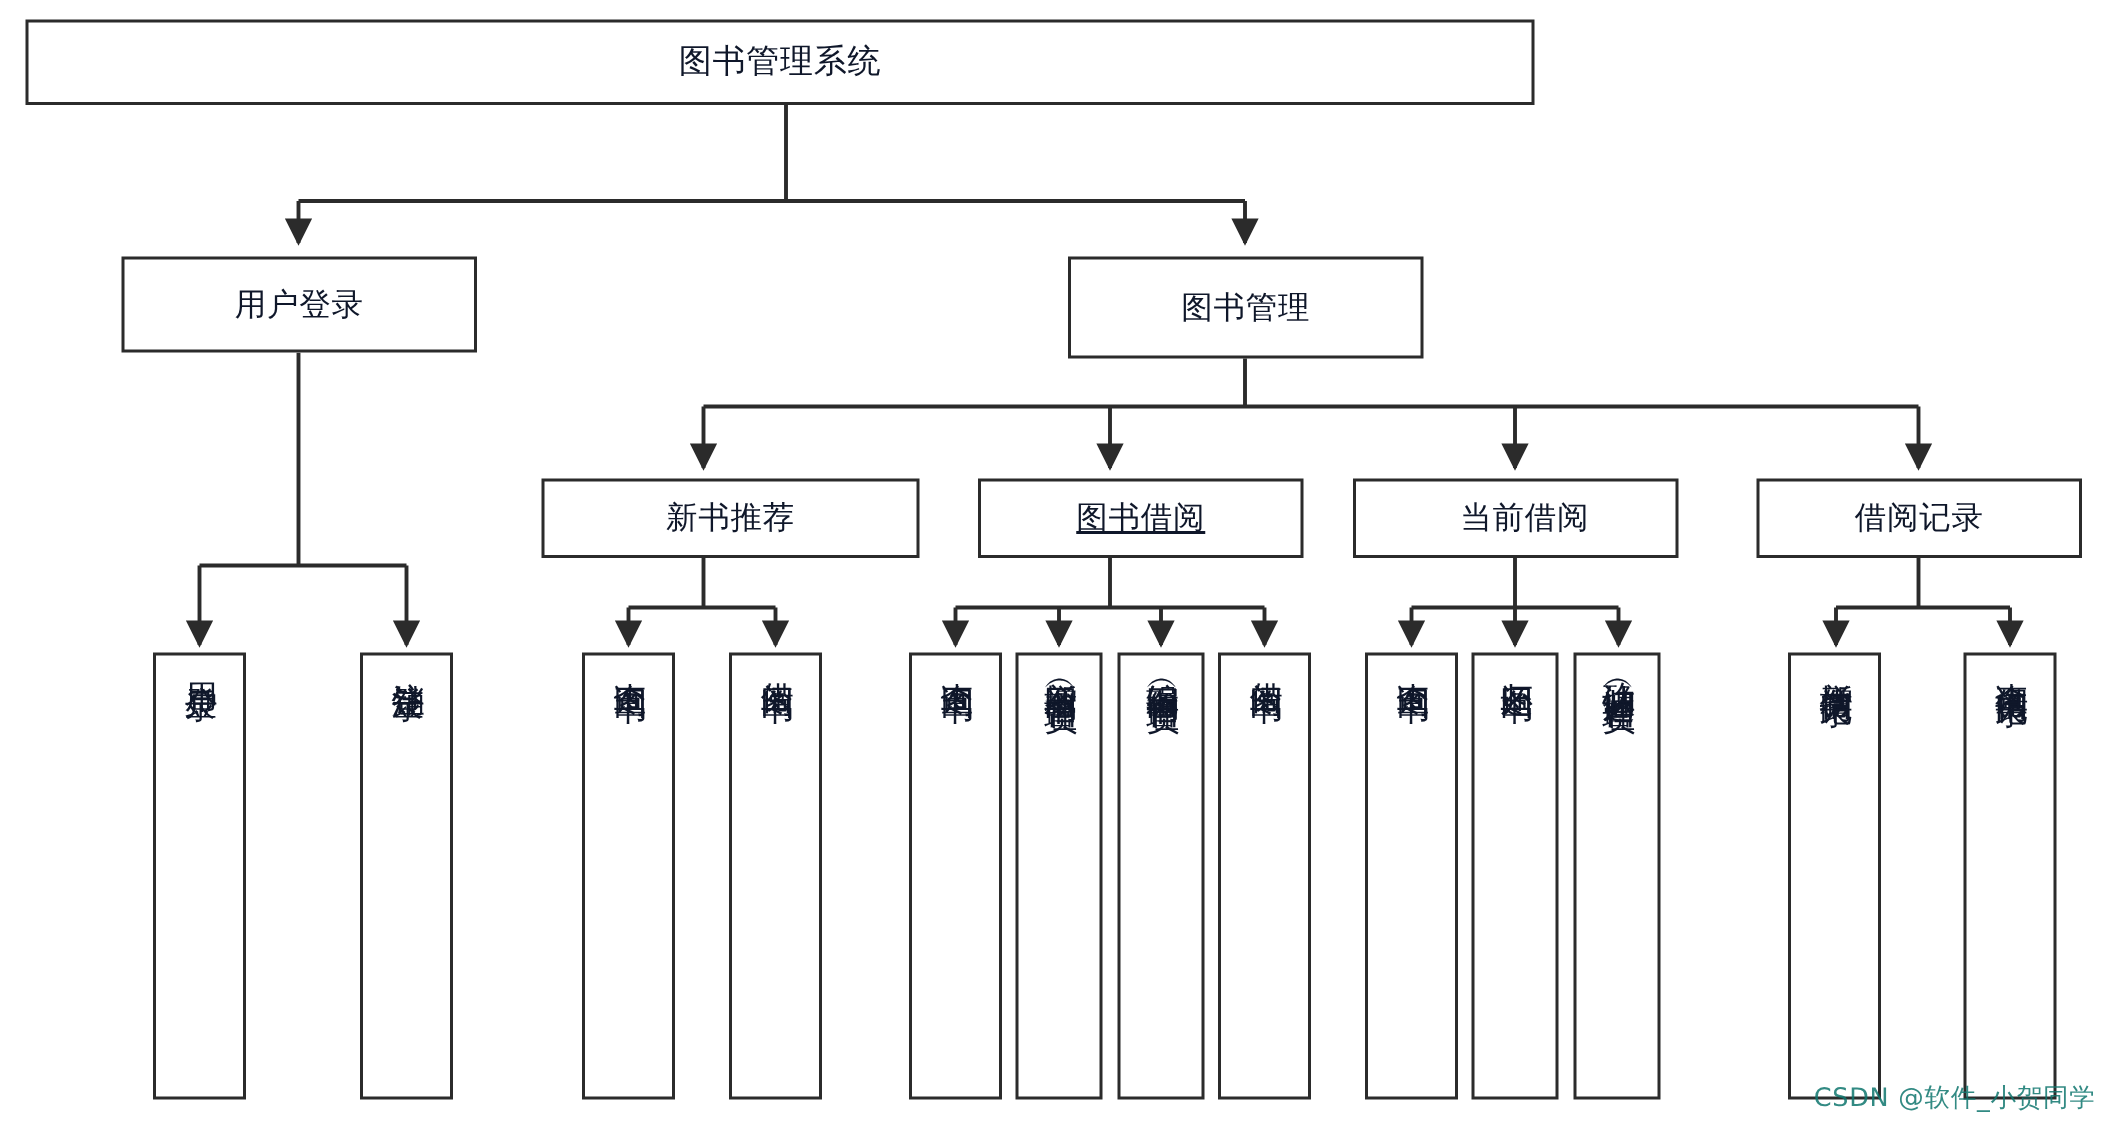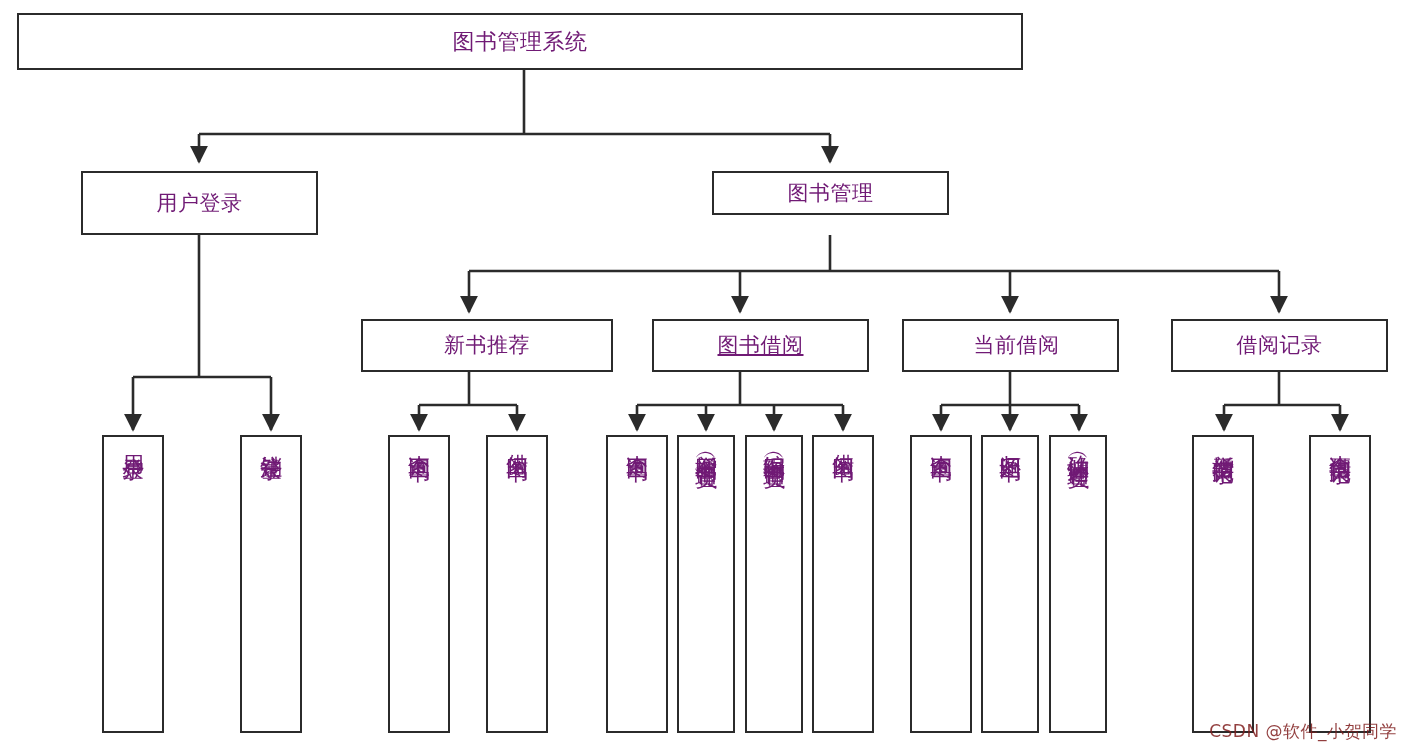--- a/index.html
+++ b/index.html
@@ -27,21 +27,21 @@
     pointer-events: none;
   }
   .node {
     position: absolute;
     box-sizing: border-box;
     border: 2px solid #2b2b2b;
     background: #ffffff;
     display: flex;
     align-items: center;
     justify-content: center;
-    color: #701a75;
+    color: #0f172a;
   }
   .node .label {
     display: block;
     text-align: center;
     line-height: 1.18;
     letter-spacing: 0.5px;
   }
   
   .node.h .label {
     font-size: 21px;
@@ -62,21 +62,21 @@
     line-height: 1.02;
     letter-spacing: 2px;
     white-space: nowrap;
     margin-top: 0;
   }
   .watermark {
     position: absolute;
     right: 8px;
     bottom: 4px;
     font-size: 17px;
-    color: #7f1d1d;
+    color: #0f766e;
     opacity: 0.85;
     white-space: nowrap;
     letter-spacing: 0.5px;
   }
 </style>
 </head>
 <body>
 
 <div id="canvas">
 
@@ -130,21 +130,21 @@
     </g>
   </svg>
 
   <div class="node h root" style="left:17px; top:13px; width:1006px; height:57px;">
     <span class="label">图书管理系统</span>
   </div>
 
   <div class="node h" style="left:81px; top:171px; width:237px; height:64px;">
     <span class="label">用户登录</span>
   </div>
-  <div class="node h" style="left:712px; top:171px; width:237px; height:44px;justify-content:center;">
+  <div class="node h" style="left:712px; top:171px; width:237px; height:68px;justify-content:center;">
     <span class="label">图书管理</span>
   </div>
 
   <div class="node h" style="left:361px; top:319px; width:252px; height:53px;">
     <span class="label">新书推荐</span>
   </div>
   <div class="node h" style="left:652px; top:319px; width:217px; height:53px;text-decoration:underline;">
     <span class="label">图书借阅</span>
   </div>
   <div class="node h" style="left:902px; top:319px; width:217px; height:53px;padding-left:12px;">

